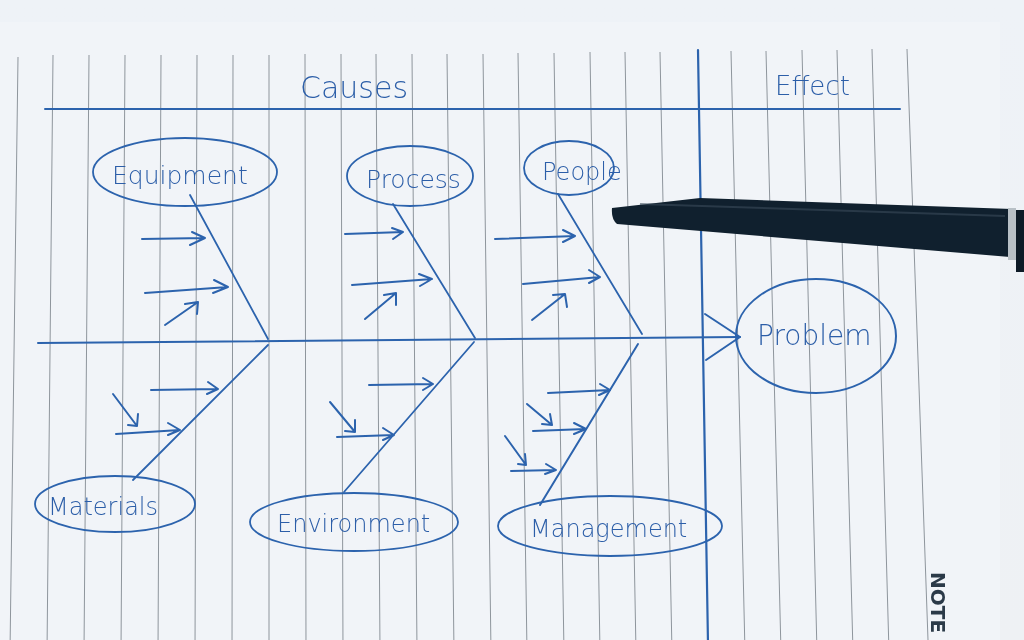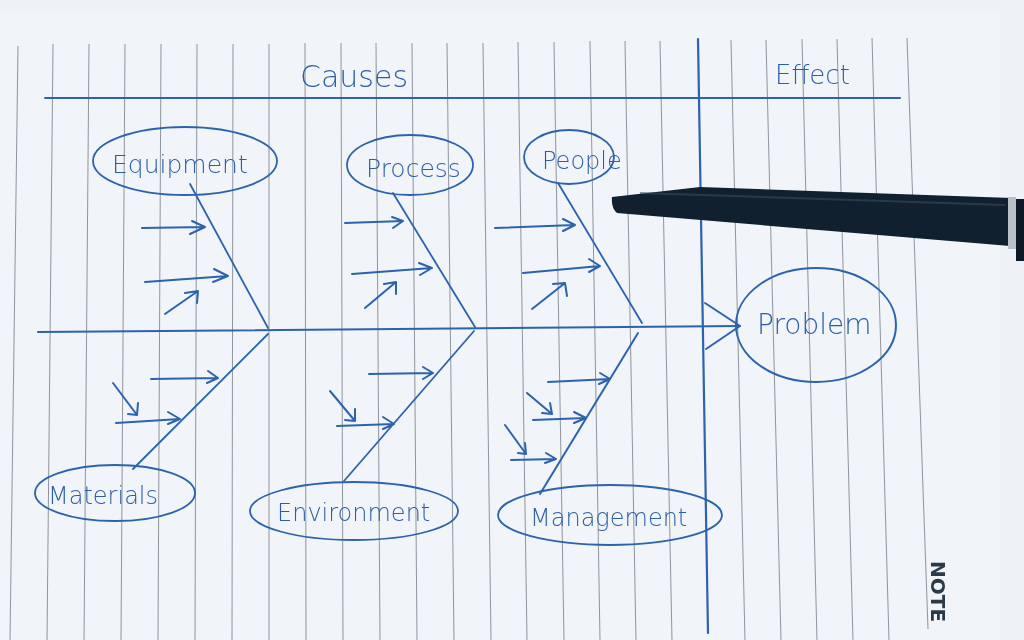--- a/index.html
+++ b/index.html
@@ -1,19 +1,19 @@
 <!DOCTYPE html>
 <html><head>
 <meta charset="utf-8">
 <style>
   html, body { margin:0; padding:0; }
   body { width:1024px; height:640px; overflow:hidden; position:relative;
          background:linear-gradient(180deg,#eef2f7 0%,#eef1f4 100%);
          font-family:"DejaVu Sans", sans-serif; }
-  .paper { position:absolute; left:0; top:1px; width:1024px; height:572px; }
+  .paper { position:absolute; left:0; top:12px; width:1024px; height:572px; }
   svg { position:absolute; left:0; top:0; }
   .ink { stroke:#2c63ad; fill:none; stroke-linecap:round; stroke-linejoin:round; }
   .label { fill:#2c5ea8; font-family:"DejaVu Sans", sans-serif; font-weight:300; }
   .note { position:absolute; left:926px; top:560px; width:30px; height:80px; }
 </style>
 </head>
 <body>
 
 <div class="paper">
 <svg width="1024" height="640" viewBox="0 0 1024 640">

